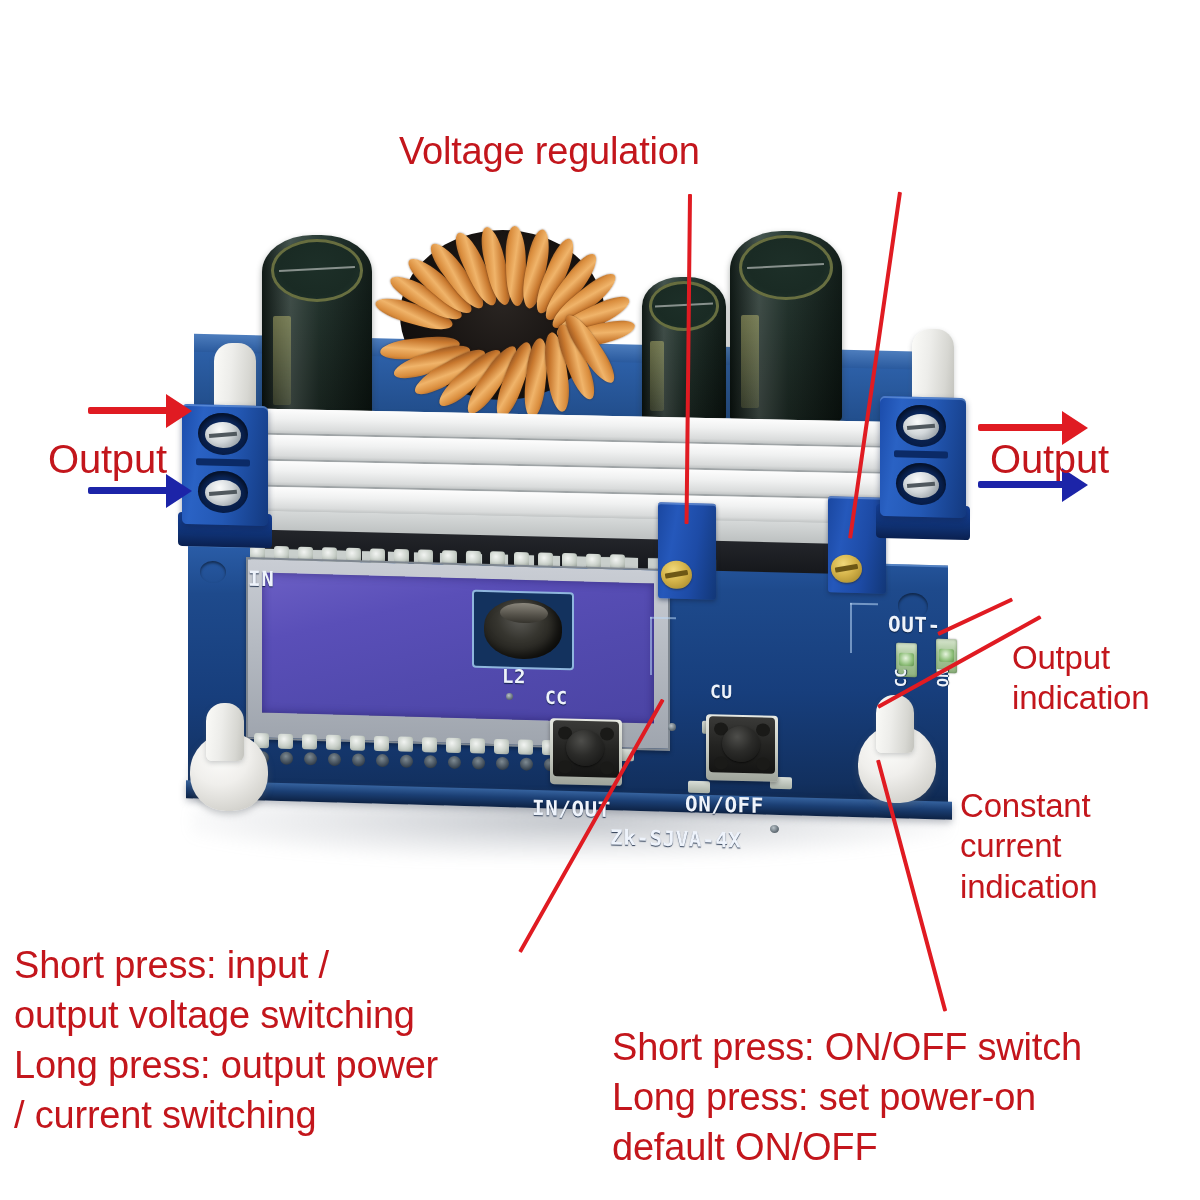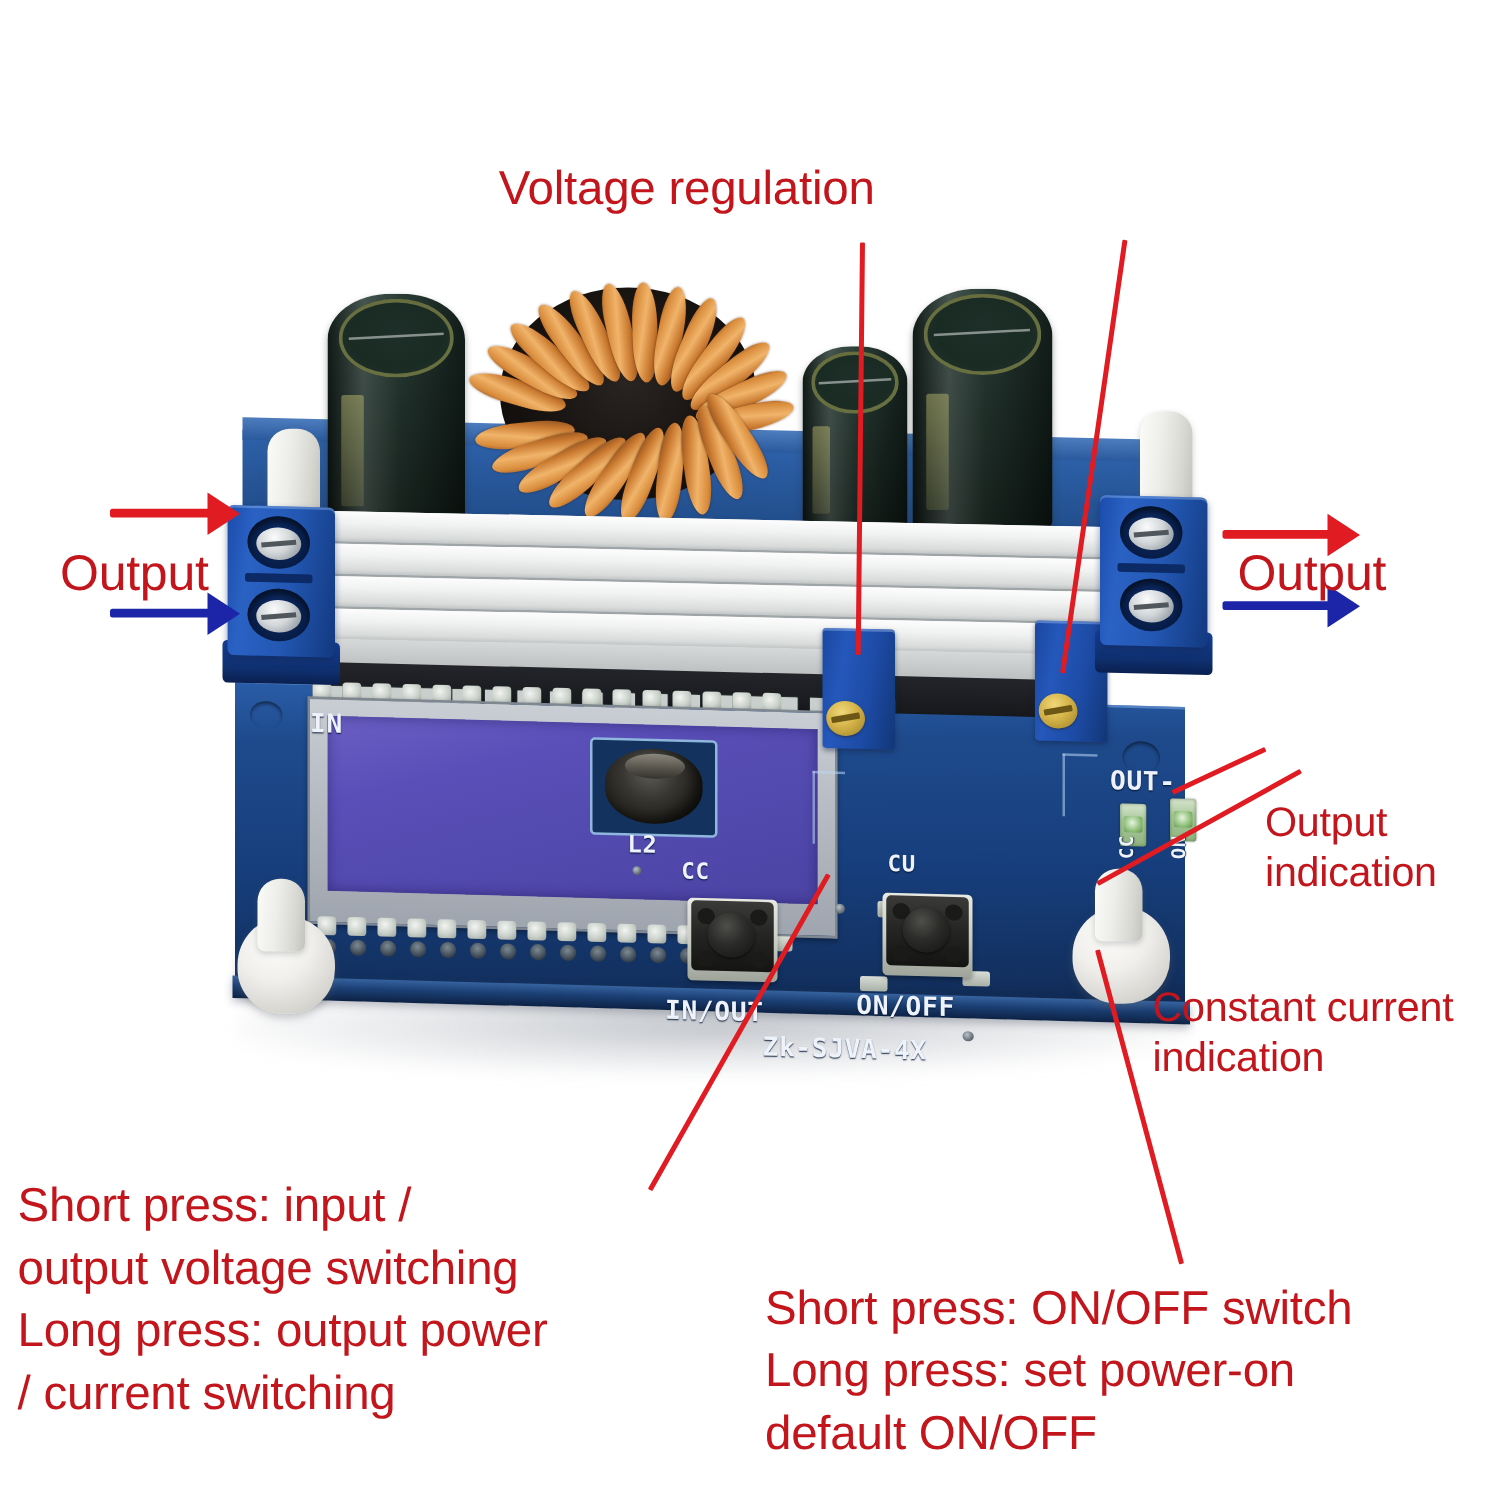--- a/index.html
+++ b/index.html
@@ -721,21 +721,21 @@
   <div class="anno" style="left:399px; top:130px; font-size:38px;">Voltage regulation</div>
 
 
   <div class="anno" style="left:48px; top:437px; font-size:40px;">Output</div>
 
   <div class="anno" style="left:990px; top:437px; font-size:40px;">Output</div>
 
   <div class="anno" style="left:1012px; top:638px; font-size:33px; line-height:1.22;">Output
 indication</div>
 
-  <div class="anno" style="left:922px; top:786px; font-size:33px; line-height:1.22;">Constant current
+  <div class="anno" style="left:960px; top:786px; font-size:33px; line-height:1.22;">Constant current
 indication</div>
 
   <div class="anno" style="left:14px; top:940px; font-size:38px; line-height:1.32;">Short press: input /
 output voltage switching
 Long press: output power
 / current switching</div>
 
   <div class="anno" style="left:612px; top:1022px; font-size:38px; line-height:1.32;">Short press: ON/OFF switch
 Long press: set power-on
 default ON/OFF</div>

